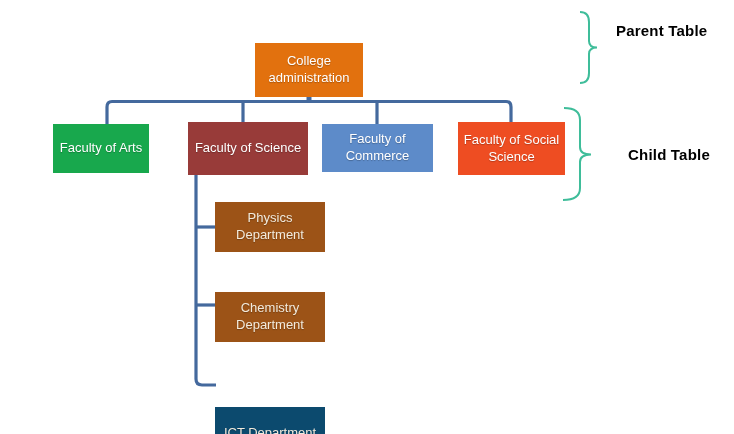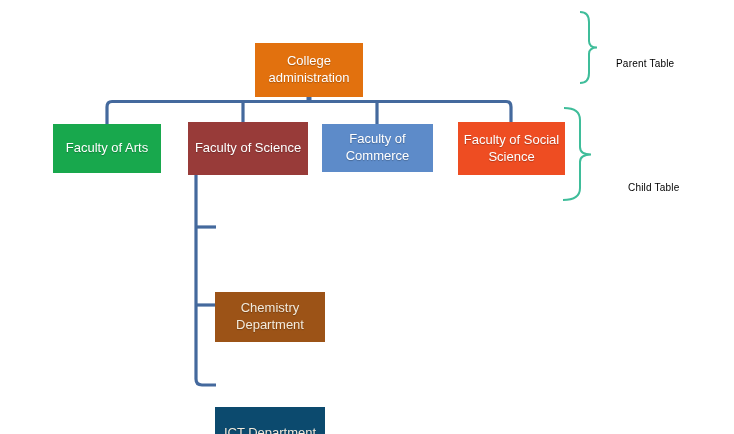--- a/index.html
+++ b/index.html
@@ -16,30 +16,29 @@
     display:flex;align-items:center;justify-content:center;
     text-align:center;
     color:#ffffff;
     font-size:13px;line-height:1.28;
     padding:12px 4px;box-sizing:border-box;
     text-shadow:0 1px 1px rgba(0,0,0,0.25);
   }
   .node.dept{color:#F2EADC;}
   .annotation{
     position:absolute;
-    font-weight:normal;
-    font-size:10px;
+    font-weight:bold;
+    font-size:15px;
     color:#000000;
     white-space:nowrap;
     letter-spacing:0.2px;
-    margin-top:36px;
   }
   
   .n-root      {left:255px; top:43px;  width:108px; height:54px;}
-  .n-arts      {left:53px;  top:124px; width:108px; height:49px;}
+  .n-arts      {left:53px;  top:124px; width:96px; height:49px;}
   .n-science   {left:188px; top:122px; width:120px; height:53px;}
   .n-commerce  {left:322px; top:124px; width:111px; height:48px;}
   .n-social    {left:458px; top:122px; width:107px; height:53px;}
   .n-physics   {left:215px; top:202px; width:110px; height:50px;}
   .n-chemistry {left:215px; top:292px; width:110px; height:50px;}
   .n-ict       {left:215px; top:359px; width:110px; height:52px;}
   .a-parent    {left:616px; top:22px;}
   .a-child     {left:628px; top:146px;}
 </style>
 </head>
@@ -69,20 +68,21 @@
   <div class="node n-root" style="background-color: rgb(226, 113, 14);">College administration</div>
 
   <div class="node n-arts" style="background-color: rgb(24, 168, 77);">Faculty of Arts</div>
 
   <div class="node n-science" style="background-color: rgb(152, 59, 57);">Faculty of Science</div>
 
   <div class="node n-commerce" style="background-color: rgb(93, 139, 201);">Faculty of Commerce</div>
 
   <div class="node n-social" style="background-color: rgb(238, 77, 34);">Faculty of Social Science</div>
 
+  <div class="node dept n-physics" style="background-color: rgb(156, 83, 23);">Physics Department</div>
 
   <div class="node dept n-chemistry" style="background-color: rgb(156, 83, 23);">Chemistry Department</div>
 
   <div class="node dept n-ict" style="background-color: #0c4a6e; margin-top: 48px;">ICT Department</div>
 
   <div class="annotation a-parent">Parent Table</div>
 
   <div class="annotation a-child">Child Table</div>
 
 </div>

